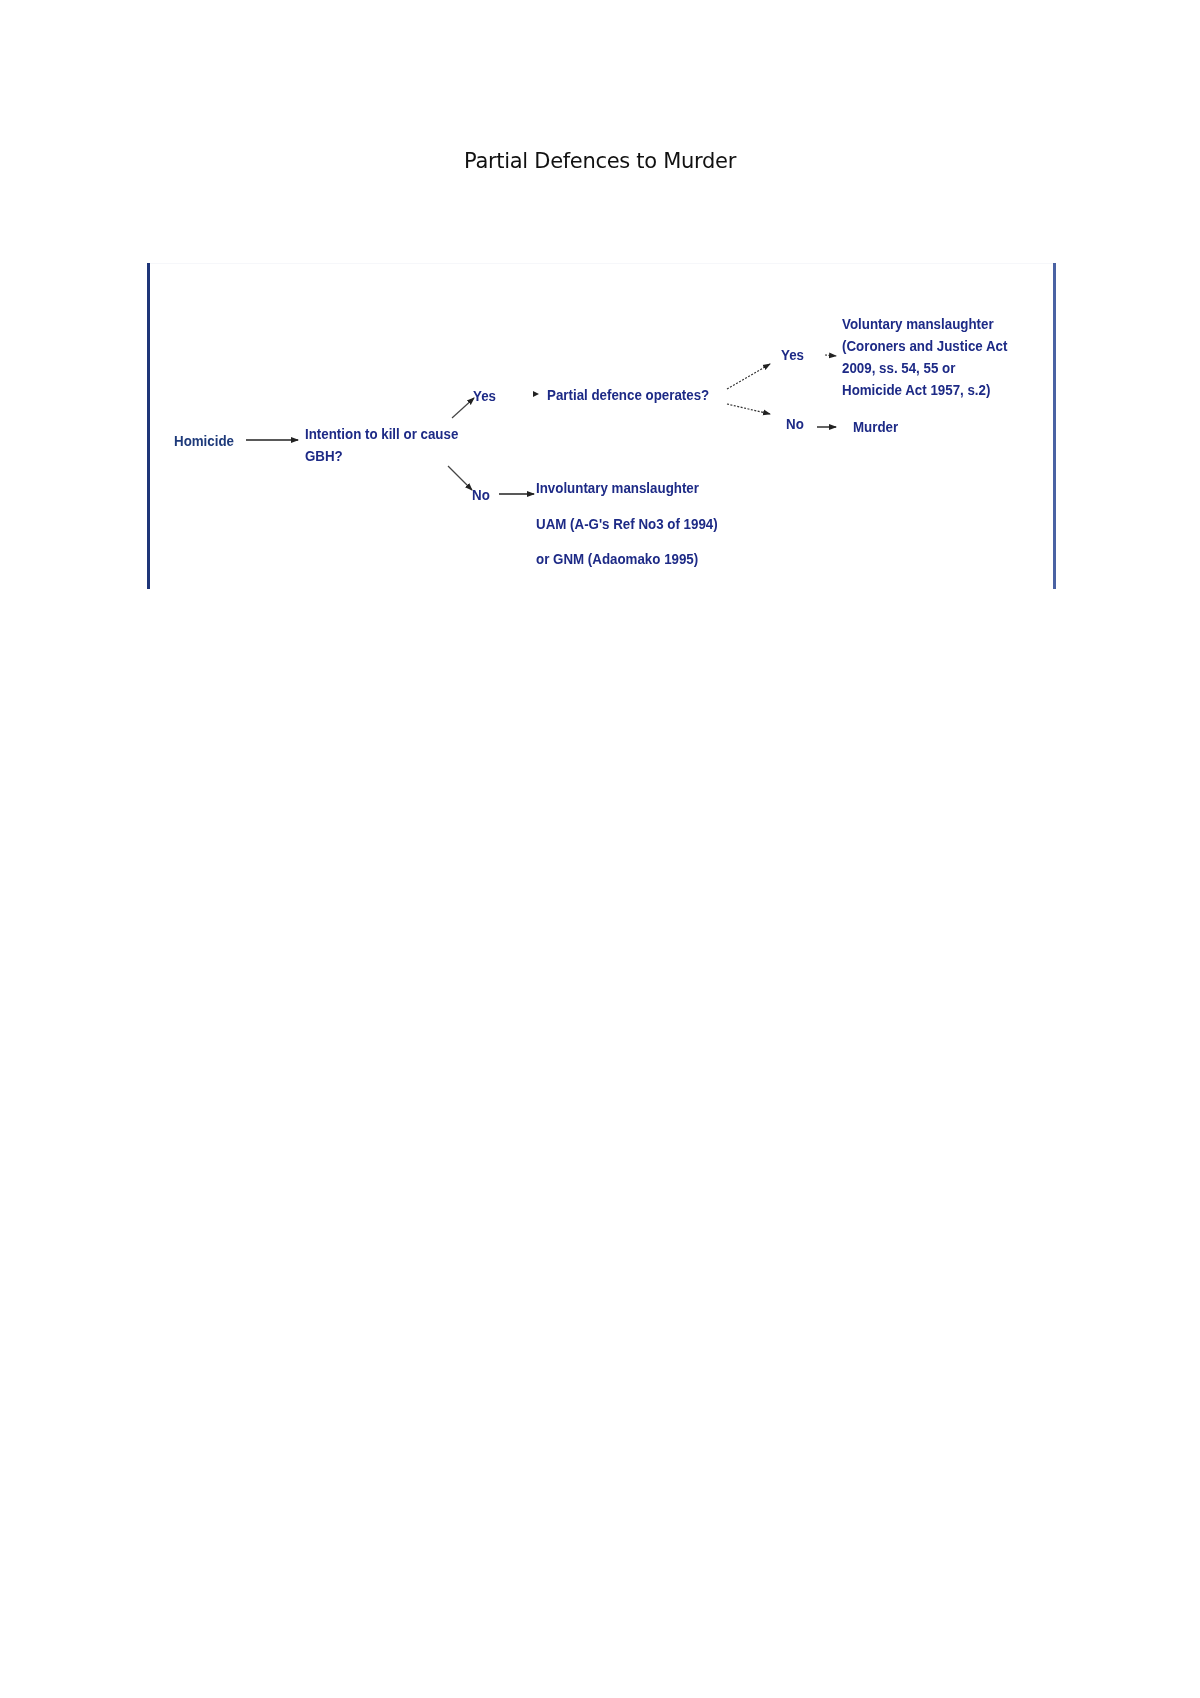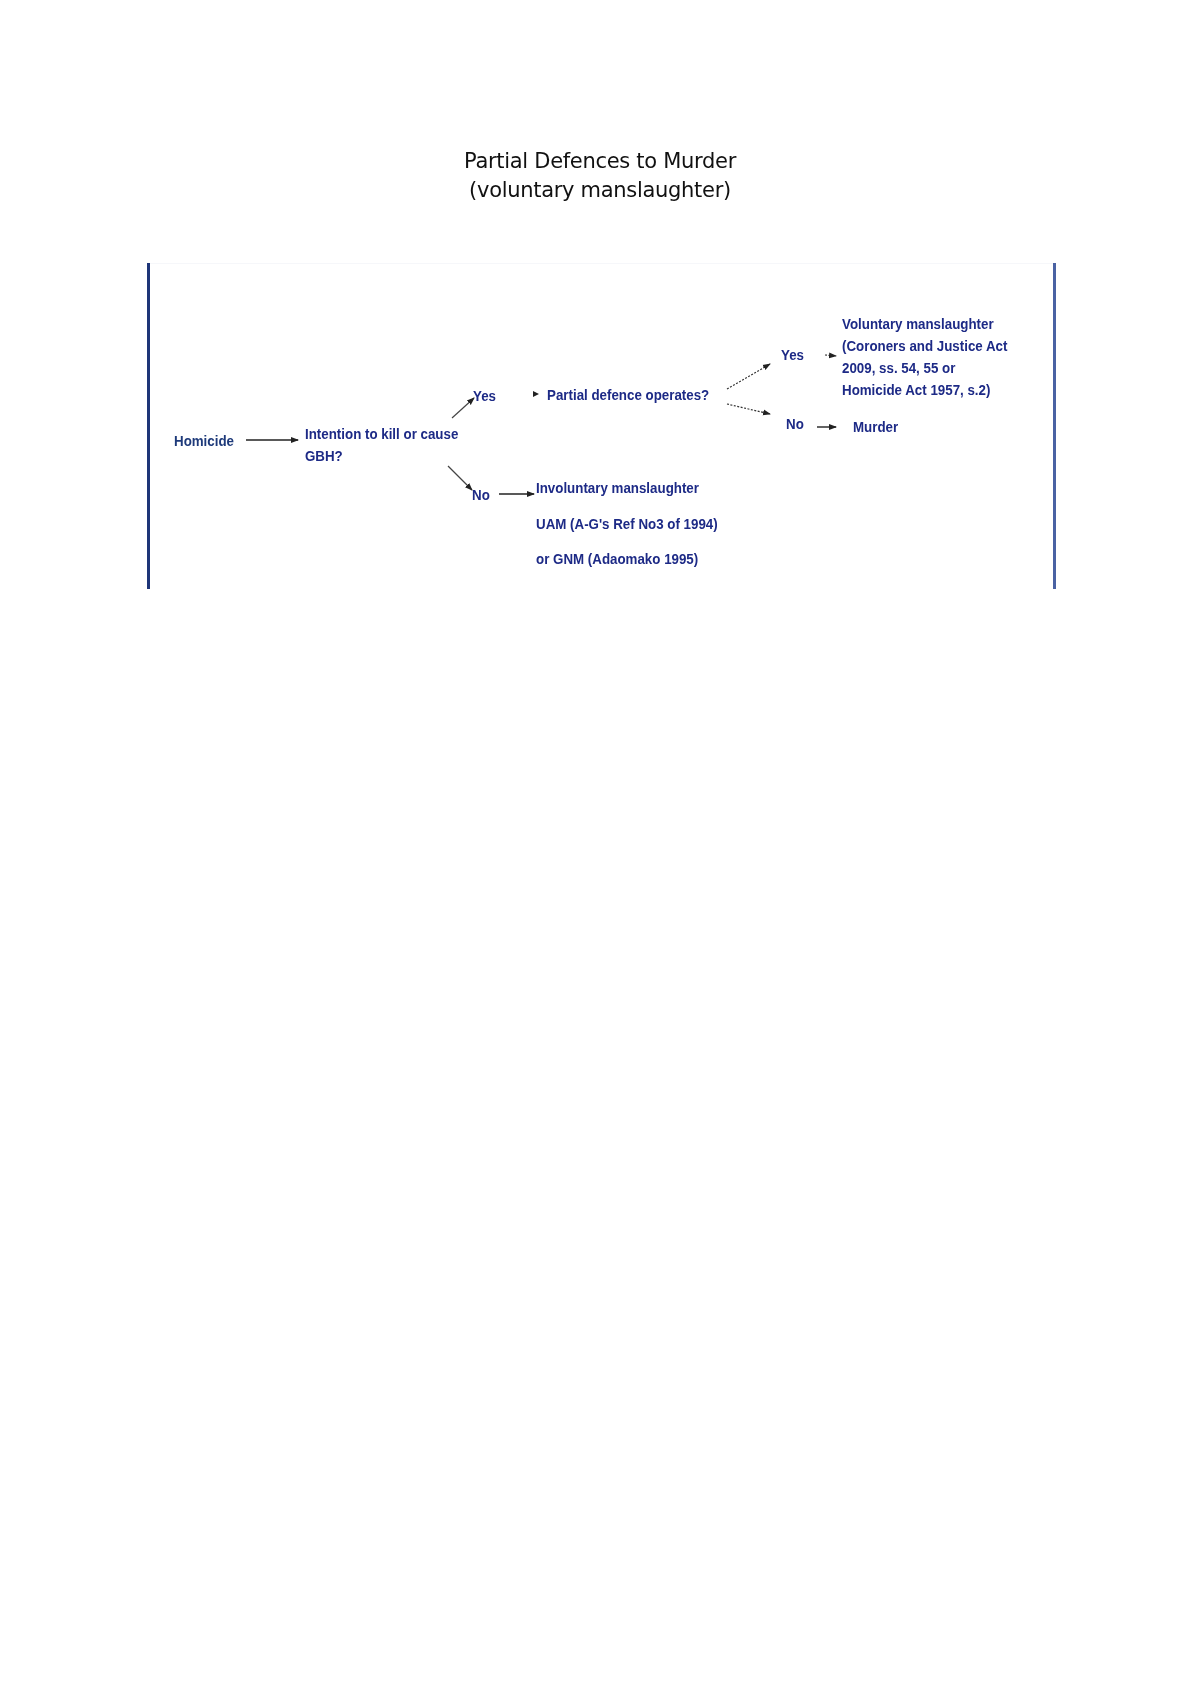--- a/index.html
+++ b/index.html
@@ -23,21 +23,20 @@
     white-space:nowrap; line-height:21px;
   }
   .n-homicide { color:#1e3a7a; }
   svg.arrows { position:absolute; left:0; top:0; }
 </style>
 </head>
 <body>
 
 <div class="title">
   <div>Partial Defences to Murder</div>
-  <div>(voluntary manslaughter)</div>
 </div>
 
 <div class="frame-top"></div>
 <div class="frame-left"></div>
 <div class="frame-right"></div>
 
 <svg class="arrows" width="1200" height="700">
   <defs>
     <marker id="ah" markerWidth="8" markerHeight="8" refX="7" refY="4" orient="auto" markerUnits="userSpaceOnUse">
       <path d="M0,1 L8,4 L0,7 z" fill="#222"></path>

